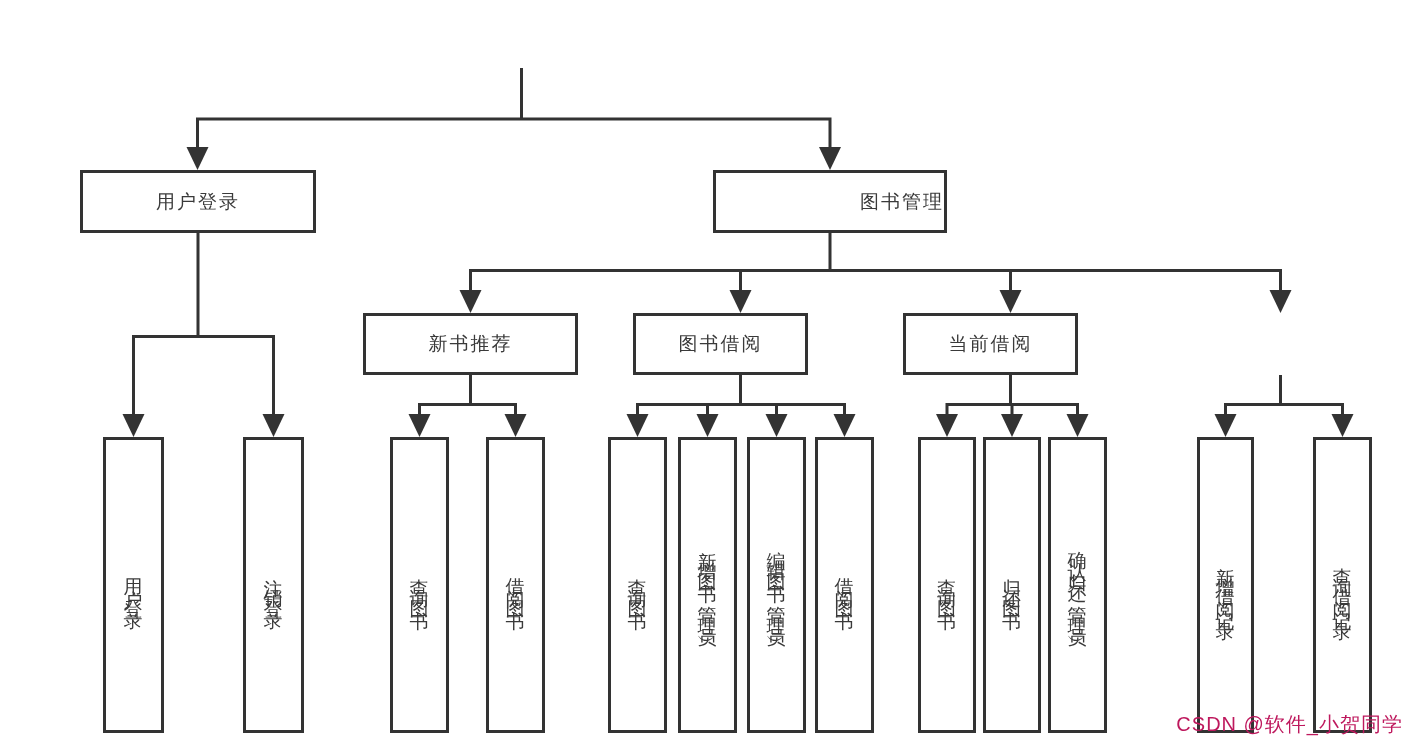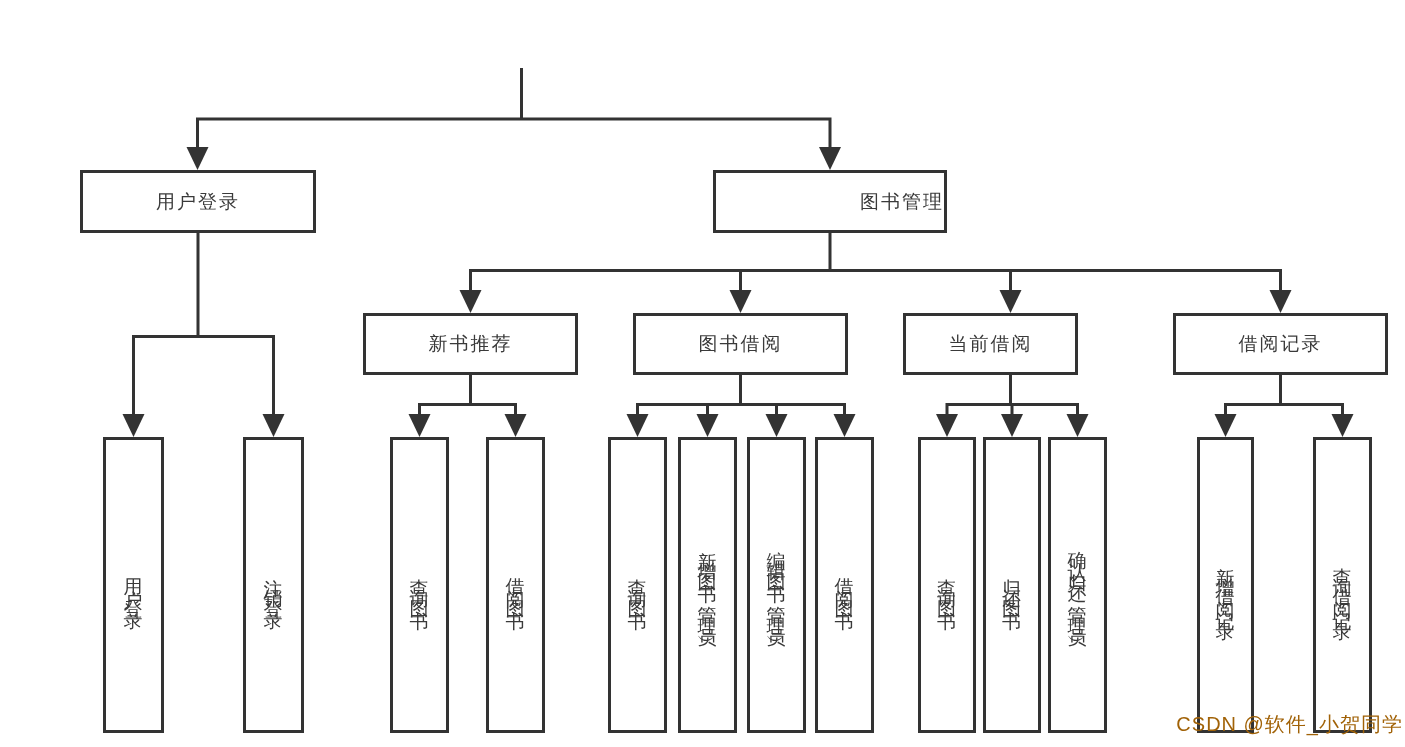--- a/index.html
+++ b/index.html
@@ -43,21 +43,21 @@
     line-height: 1;
     white-space: nowrap;
   }
   
   .n-root          { left: 22px;   top: 14px;  width: 1000px; height: 54px; }
   
   .n-user-login    { left: 80px;   top: 170px; width: 236px;  height: 63px; }
   .n-book-mgmt     { left: 713px;  top: 170px; width: 234px;  height: 63px; justify-content: flex-end; }
   
   .n-new-book      { left: 363px;  top: 313px; width: 215px;  height: 62px; }
-  .n-book-borrow   { left: 633px;  top: 313px; width: 215px;  height: 62px; }
+  .n-book-borrow   { left: 633px;  top: 313px; width: 175px;  height: 62px; }
   .n-cur-borrow    { left: 903px;  top: 313px; width: 175px;  height: 62px; }
   .n-borrow-rec    { left: 1173px; top: 313px; width: 215px;  height: 62px; }
   
   .leaf            { top: 437px; height: 296px; }
   .l-a1 { left: 103px;  width: 61px; }
   .l-a2 { left: 243px;  width: 61px; }
   .l-b1 { left: 390px;  width: 59px; }
   .l-b2 { left: 486px;  width: 59px; }
   .l-c1 { left: 608px;  width: 59px; }
   .l-c2 { left: 678px;  width: 59px; }
@@ -68,21 +68,21 @@
   .l-d3 { left: 1048px; width: 59px; }
   .l-e1 { left: 1197px; width: 57px; }
   .l-e2 { left: 1313px; width: 59px; }
 
   .watermark {
     position: absolute;
     right: 2px;
     top: 711px;
     z-index: 5;
     font-size: 20px;
-    color: #a16207;
+    color: #be185d;
     letter-spacing: 1px;
     white-space: nowrap;
   }
 </style>
 </head>
 <body>
 
 <div class="canvas">
 
   <svg class="wires" width="1405" height="747" viewBox="0 0 1405 747">
@@ -138,23 +138,20 @@
 
   <div class="node n-new-book">
     <span class="hlabel">新书推荐</span>
   </div>
   <div class="node n-book-borrow">
     <span class="hlabel">图书借阅</span>
   </div>
   <div class="node n-cur-borrow">
     <span class="hlabel">当前借阅</span>
   </div>
-  <div class="node n-borrow-rec">
-    <span class="hlabel">借阅记录</span>
-  </div>
 
   <div class="node leaf l-a1">
     <span class="vtext">用户登录</span>
   </div>
   <div class="node leaf l-a2">
     <span class="vtext">注销登录</span>
   </div>
 
   <div class="node leaf l-b1">
     <span class="vtext">查询图书</span>

